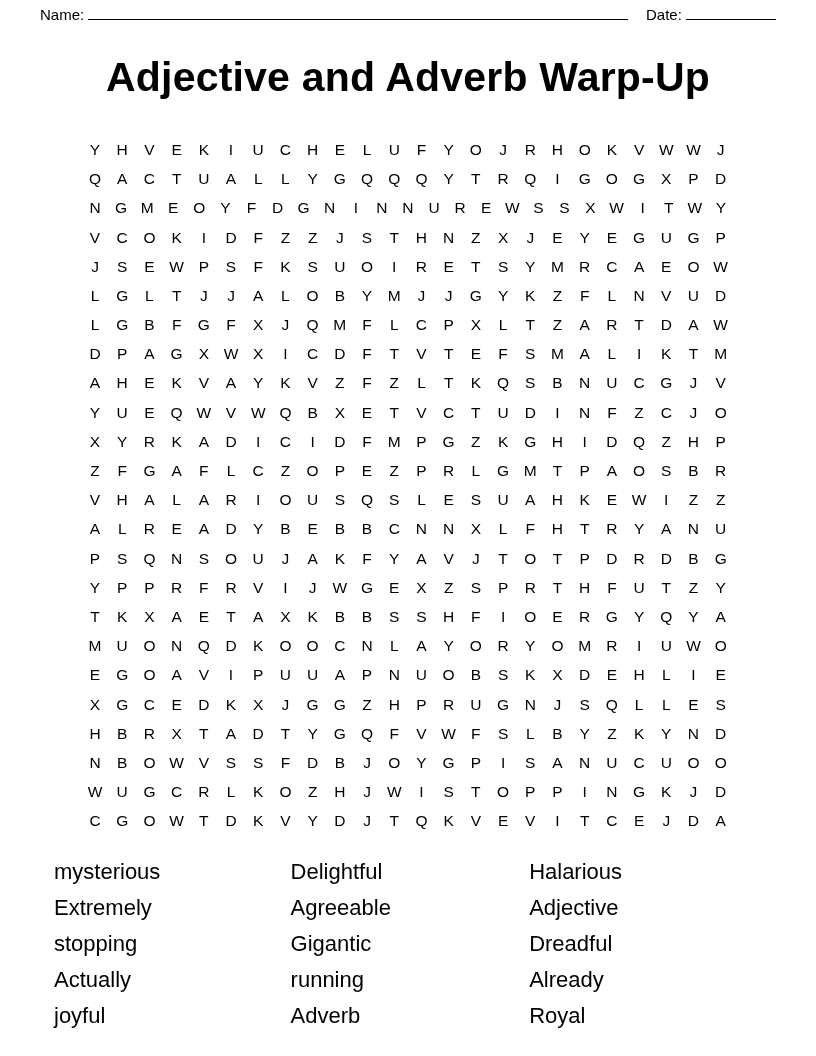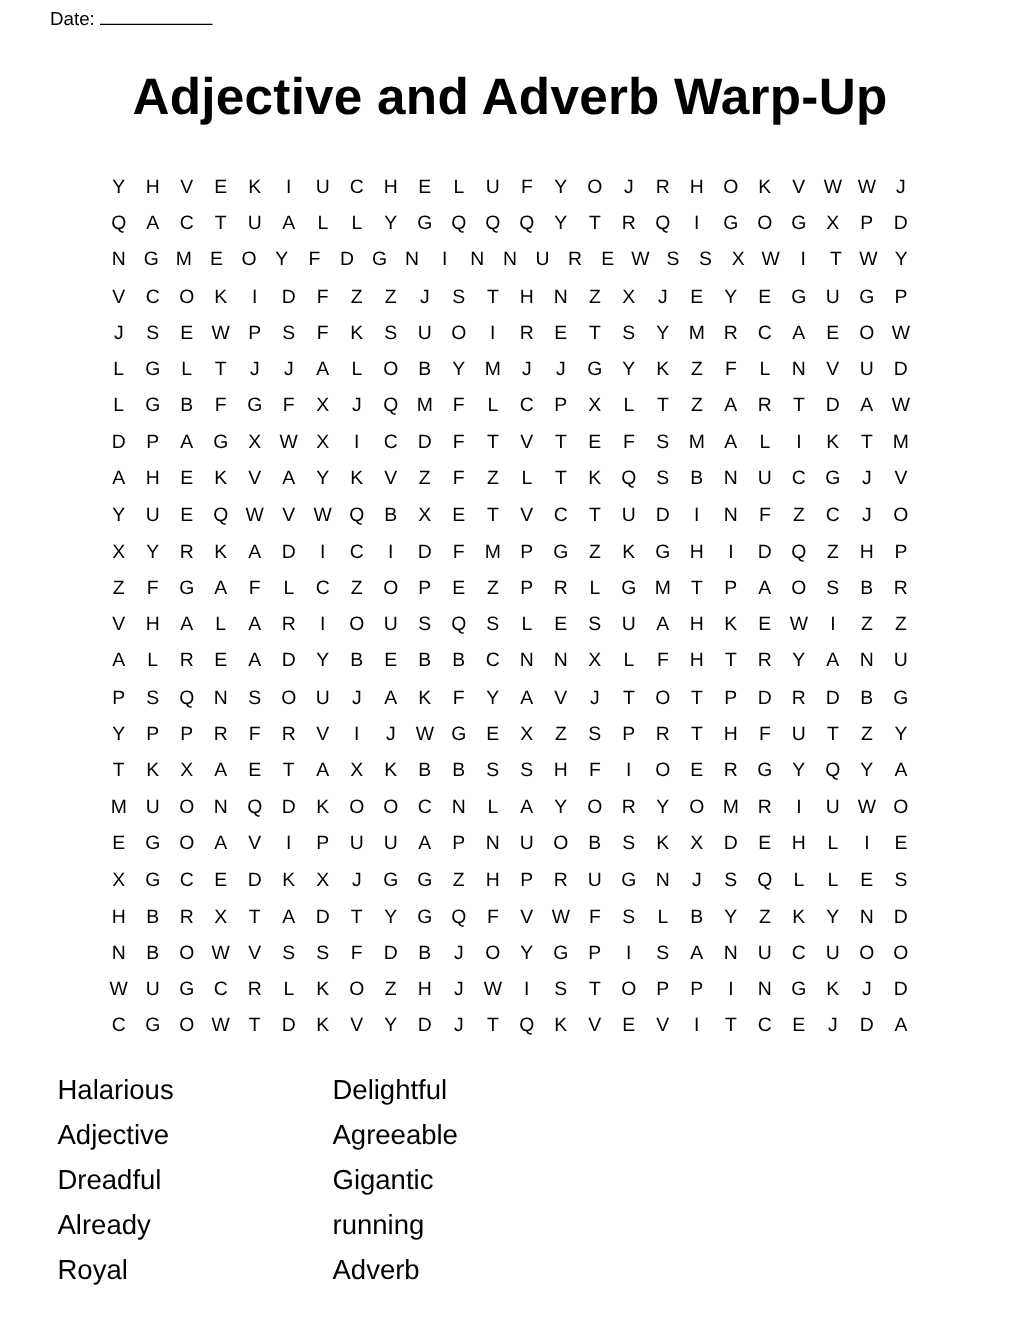--- a/index.html
+++ b/index.html
@@ -105,20 +105,24 @@
     line-height: 36px;
     white-space: nowrap;
   }
 </style>
 </head>
 <body>
 
 <div class="page">
 
   <div class="header-row">
+    <div class="name-block">
+      <span class="name-label">Name:</span>
+      <span class="name-rule"></span>
+    </div>
     <div class="date-block">
       <span class="date-label">Date:</span>
       <span class="date-rule"></span>
     </div>
   </div>
 
   <h1 class="title">Adjective and Adverb Warp-Up</h1>
 
   <div class="grid">
       <div class="grid-row">
@@ -742,29 +746,36 @@
         <span class="cell">T</span>
         <span class="cell">C</span>
         <span class="cell">E</span>
         <span class="cell">J</span>
         <span class="cell">D</span>
         <span class="cell">A</span>
       </div>
     </div>
 
   <div class="wordlist">
+    <div class="word-col c1">
+        <span class="word">mysterious</span>
+        <span class="word">Extremely</span>
+        <span class="word">stopping</span>
+        <span class="word">Actually</span>
+        <span class="word">joyful</span>
+      </div>
+    <div class="word-col c2">
+        <span class="word">Delightful</span>
+        <span class="word">Agreeable</span>
+        <span class="word">Gigantic</span>
+        <span class="word">running</span>
+        <span class="word">Adverb</span>
+      </div>
     <div class="word-col c3">
         <span class="word">Halarious</span>
         <span class="word">Adjective</span>
         <span class="word">Dreadful</span>
         <span class="word">Already</span>
         <span class="word">Royal</span>
       </div>
-    <div class="word-col c2">
-        <span class="word">Delightful</span>
-        <span class="word">Agreeable</span>
-        <span class="word">Gigantic</span>
-        <span class="word">running</span>
-        <span class="word">Adverb</span>
-      </div>
   </div>
 
 </div>
 
 </body></html>

